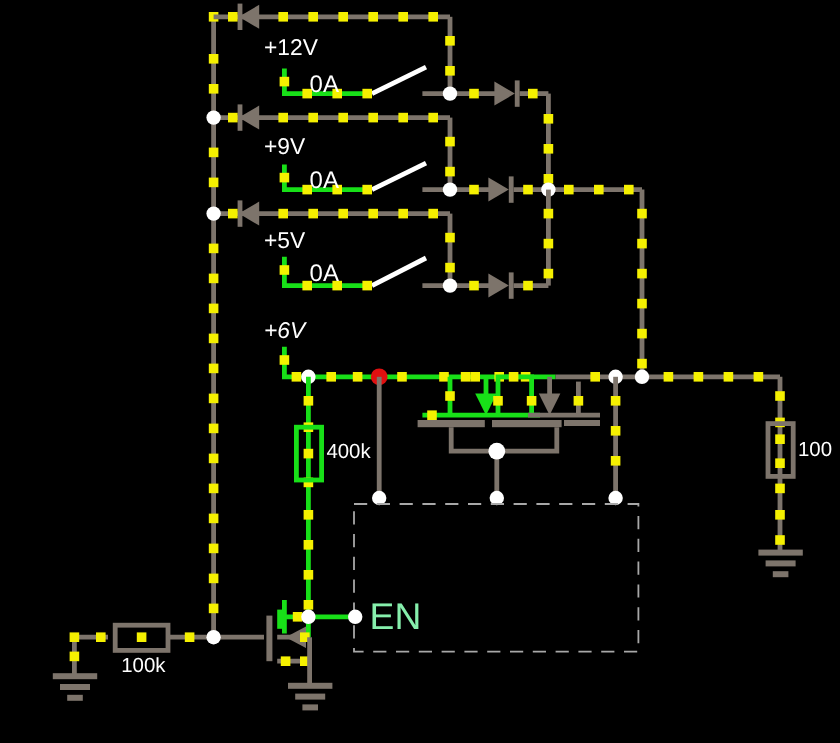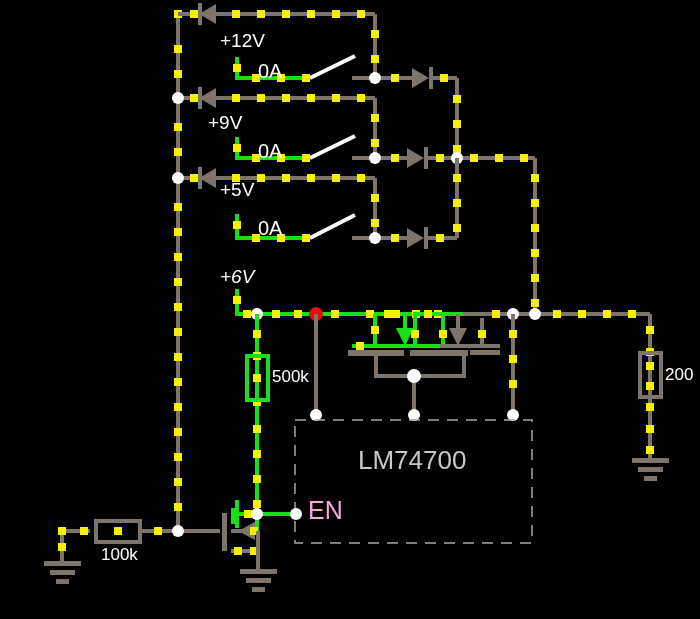--- a/index.html
+++ b/index.html
@@ -17,21 +17,21 @@
     color:#ffffff;
     font-family:"Liberation Sans", sans-serif;
     white-space:nowrap;
     line-height:1;
     pointer-events:none;
   }
   .lbl.vsrc{font-size:19px;}
   .lbl.cur{font-size:20px;}
   .lbl.res{font-size:17px;}
   .lbl.chipname{font-size:26px;color:#c8c8c8;}
-  .lbl.pin{font-size:25px;color:#f9a8d4;}
+  .lbl.pin{font-size:31px;color:#86efac;}
 </style>
 </head>
 <body>
 
 <div id="stage">
 
   <svg class="canvas" viewBox="0 0 700 619">
     <defs>
       <style>
         .w   { stroke:#7d746b; stroke-width:4; fill:none; stroke-linecap:butt; }
@@ -335,28 +335,27 @@
       <g>
         <rect class="body" x="240" y="569" width="37" height="5"></rect>
         <rect class="body" x="246" y="578" width="25" height="5"></rect>
         <rect class="body" x="252" y="587" width="13" height="5"></rect>
       </g>
     </g>
 
   </svg>
 
   <div class="lbl vsrc" style="left:220px;top:31px;">+12V</div>
-  <div class="lbl vsrc" style="left:208px;top:113px;">+9V</div>
-  <div class="lbl vsrc" style="left:220px;top:180px;">+5V</div>
+  <div class="lbl vsrc" style="left:220px;top:113px;">+9V</div>
+  <div class="lbl vsrc" style="left:220px;top:192px;">+5V</div>
   <div class="lbl vsrc" style="left:220px;top:267px;font-style:italic;">+6V</div>
 
   <div class="lbl cur" style="left:258px;top:61px;">0A</div>
   <div class="lbl cur" style="left:258px;top:141px;">0A</div>
   <div class="lbl cur" style="left:258px;top:218px;">0A</div>
 
-  <div class="lbl res" style="left:272px;top:368px;">500k</div>
-  <div class="lbl res" style="left:665px;top:366px;">200</div>
+  <div class="lbl res" style="left:272px;top:368px;">400k</div>
+  <div class="lbl res" style="left:665px;top:366px;">100</div>
   <div class="lbl res" style="left:101px;top:506px;margin-top:40px;">100k</div>
 
-  <div class="lbl chipname" style="left:358px;top:447px;">LM74700</div>
   <div class="lbl pin" style="left:308px;top:498px;">EN</div>
 
 </div>
 
 </body></html>

